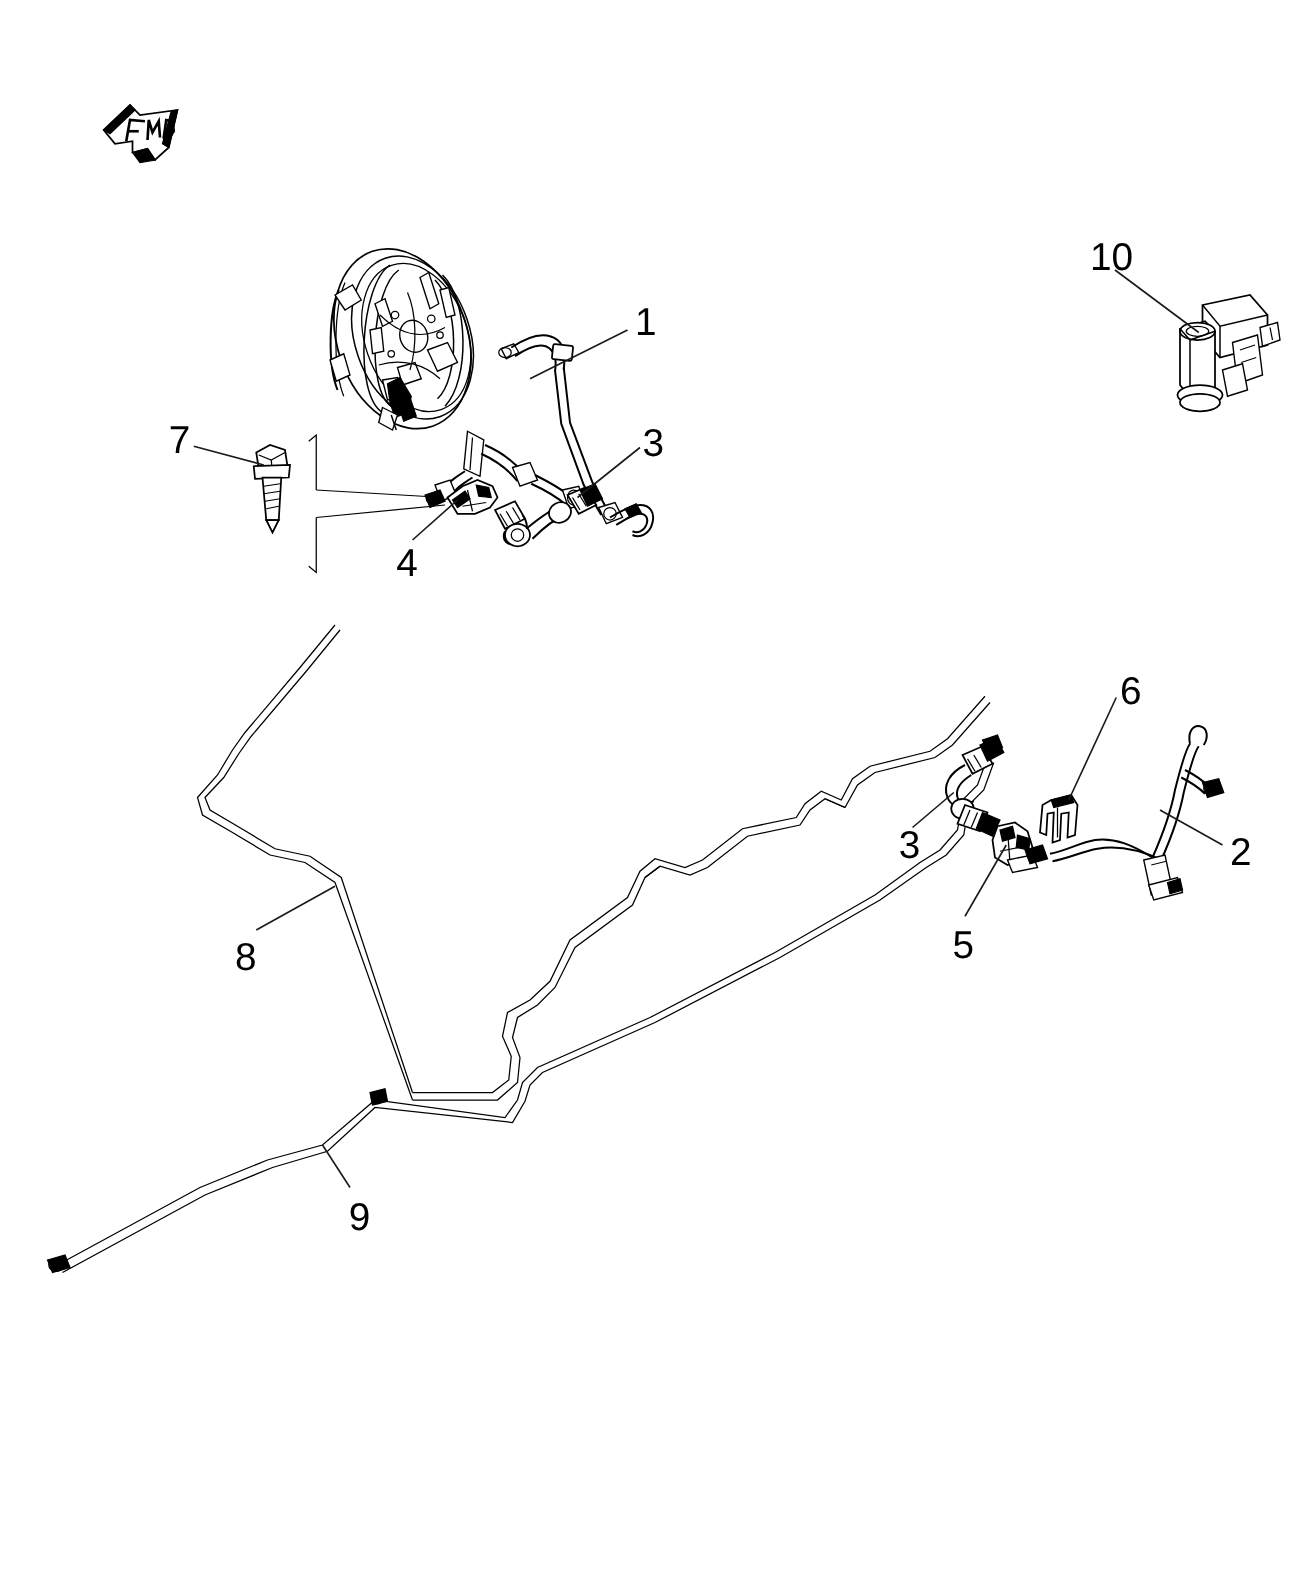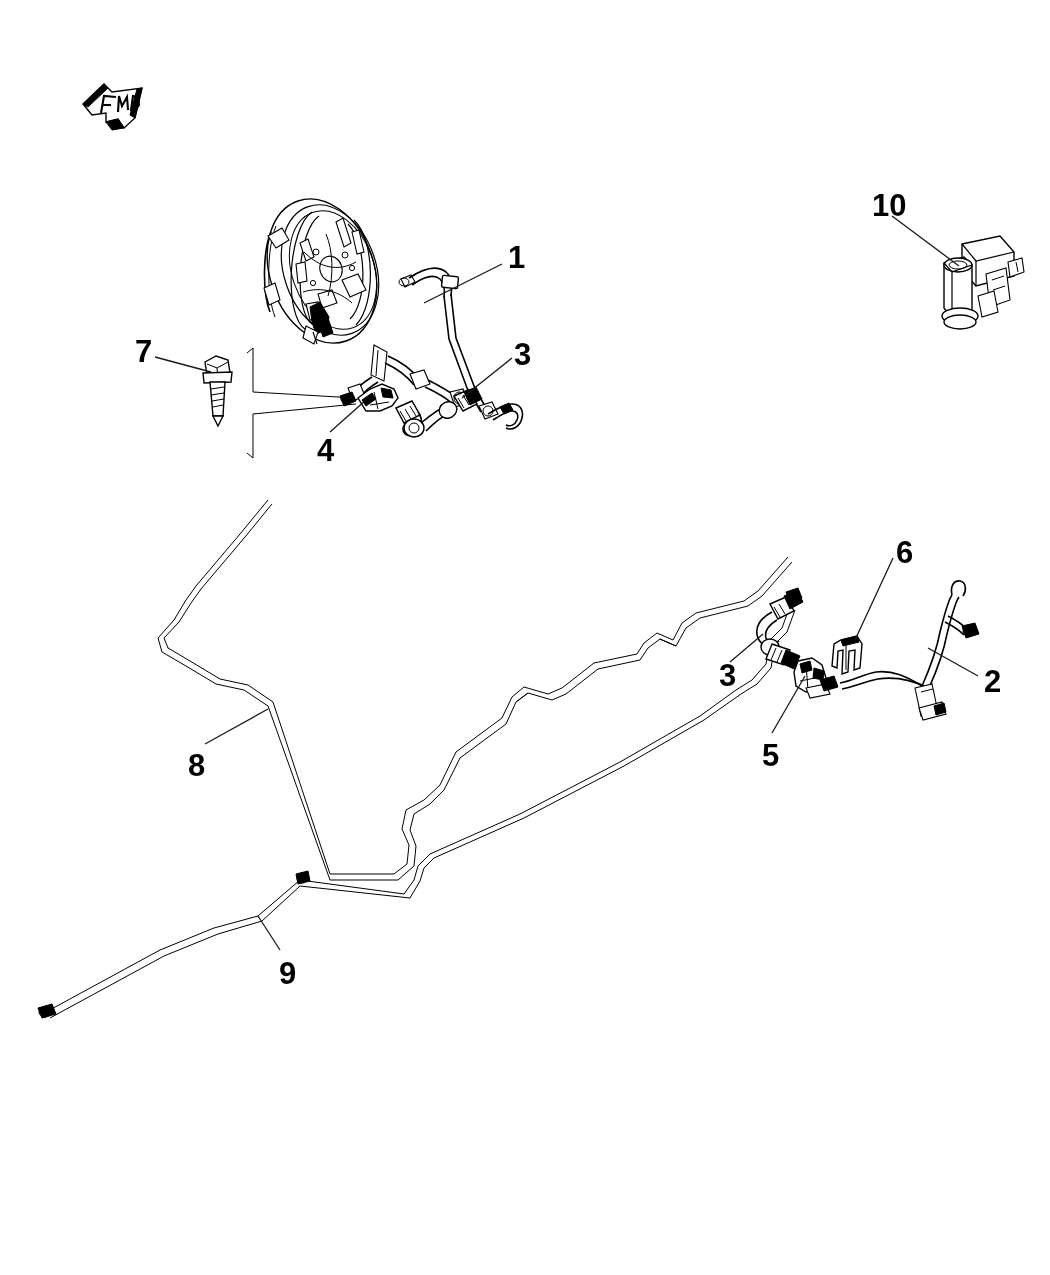--- a/index.html
+++ b/index.html
@@ -21,21 +21,21 @@
     position: absolute;
     left: 0;
     top: 0;
     width: 1050px;
     height: 1275px;
   }
   .callout-label {
     position: absolute;
     font-family: "Liberation Sans", sans-serif;
     font-size: 31px;
-    font-weight: 700;
+    font-weight: 400;
     color: #000000;
     line-height: 1;
     white-space: nowrap;
     user-select: none;
   }
   .pt-line { fill: none; stroke: #000000; stroke-width: 1.6; }
   .pt-thin { fill: none; stroke: #000000; stroke-width: 1.2; }
   .pt-hair { fill: none; stroke: #000000; stroke-width: 1.0; }
   .leader   { fill: none; stroke: #1a1a1a; stroke-width: 1.3; }
   .fill-blk { fill: #000000; stroke: #000000; stroke-width: 1; }

